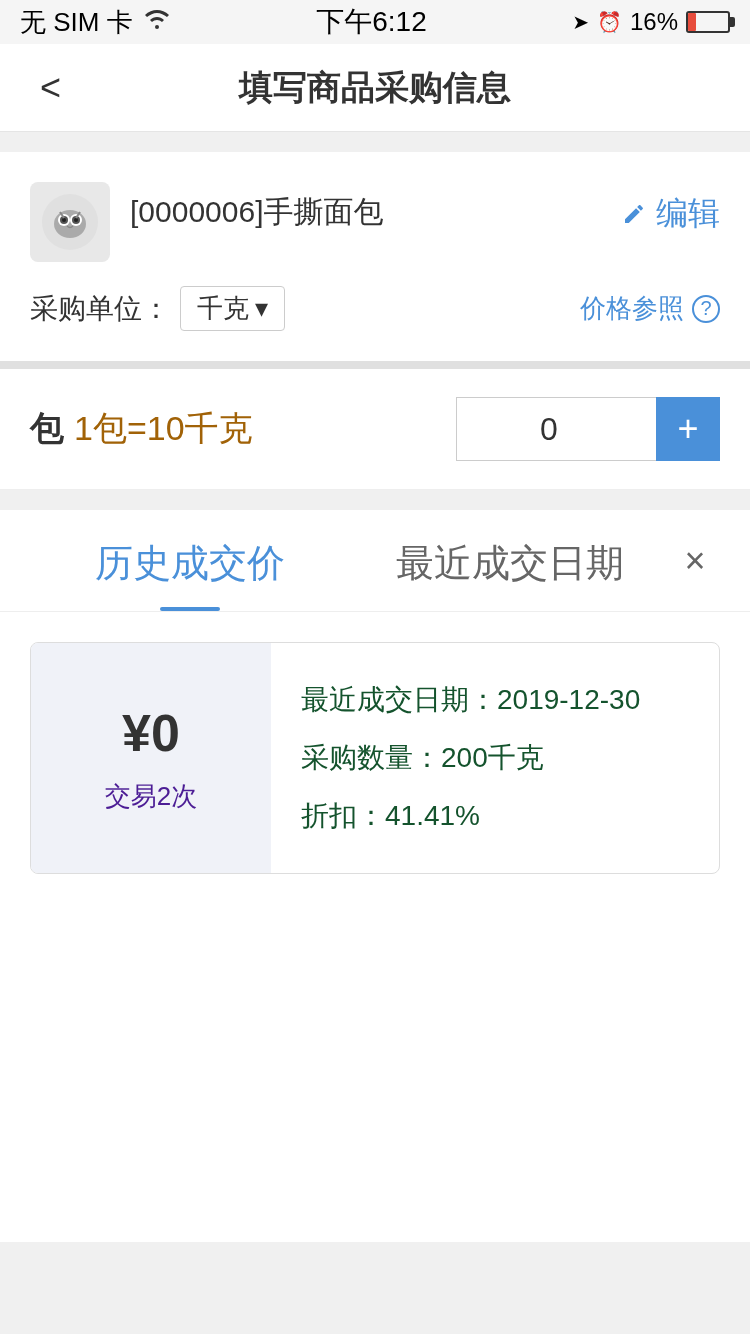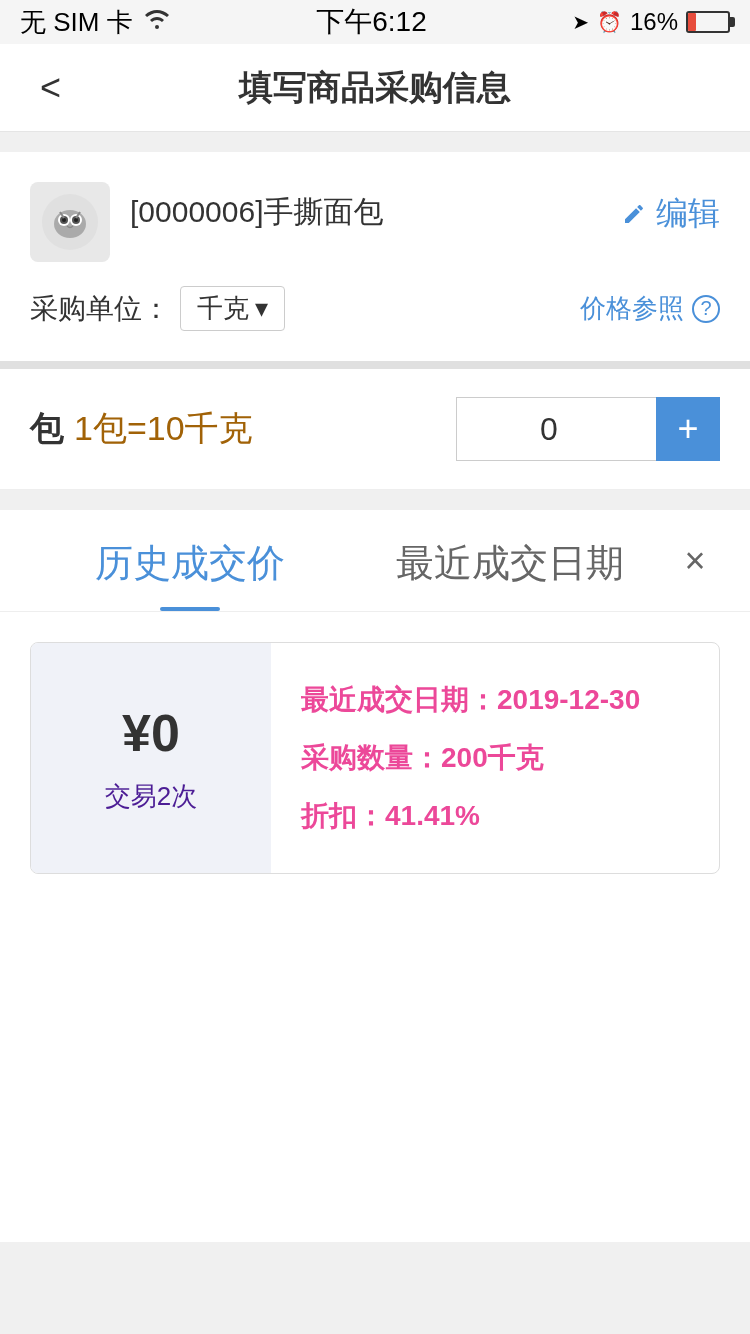--- a/index.html
+++ b/index.html
@@ -312,23 +312,22 @@
     .history-right {
       flex: 1;
       padding: 36px 30px;
       display: flex;
       flex-direction: column;
       justify-content: center;
       gap: 16px;
     }
     .history-detail-row {
       font-size: 28px;
-      color: #ec4899;
+      color: #14532d;
       line-height: 1.5;
-      font-weight: bold;
     }
 
     
     .main-content {
       background: white;
       flex: 1;
       min-height: 600px;
     }
   </style>
 </head>

